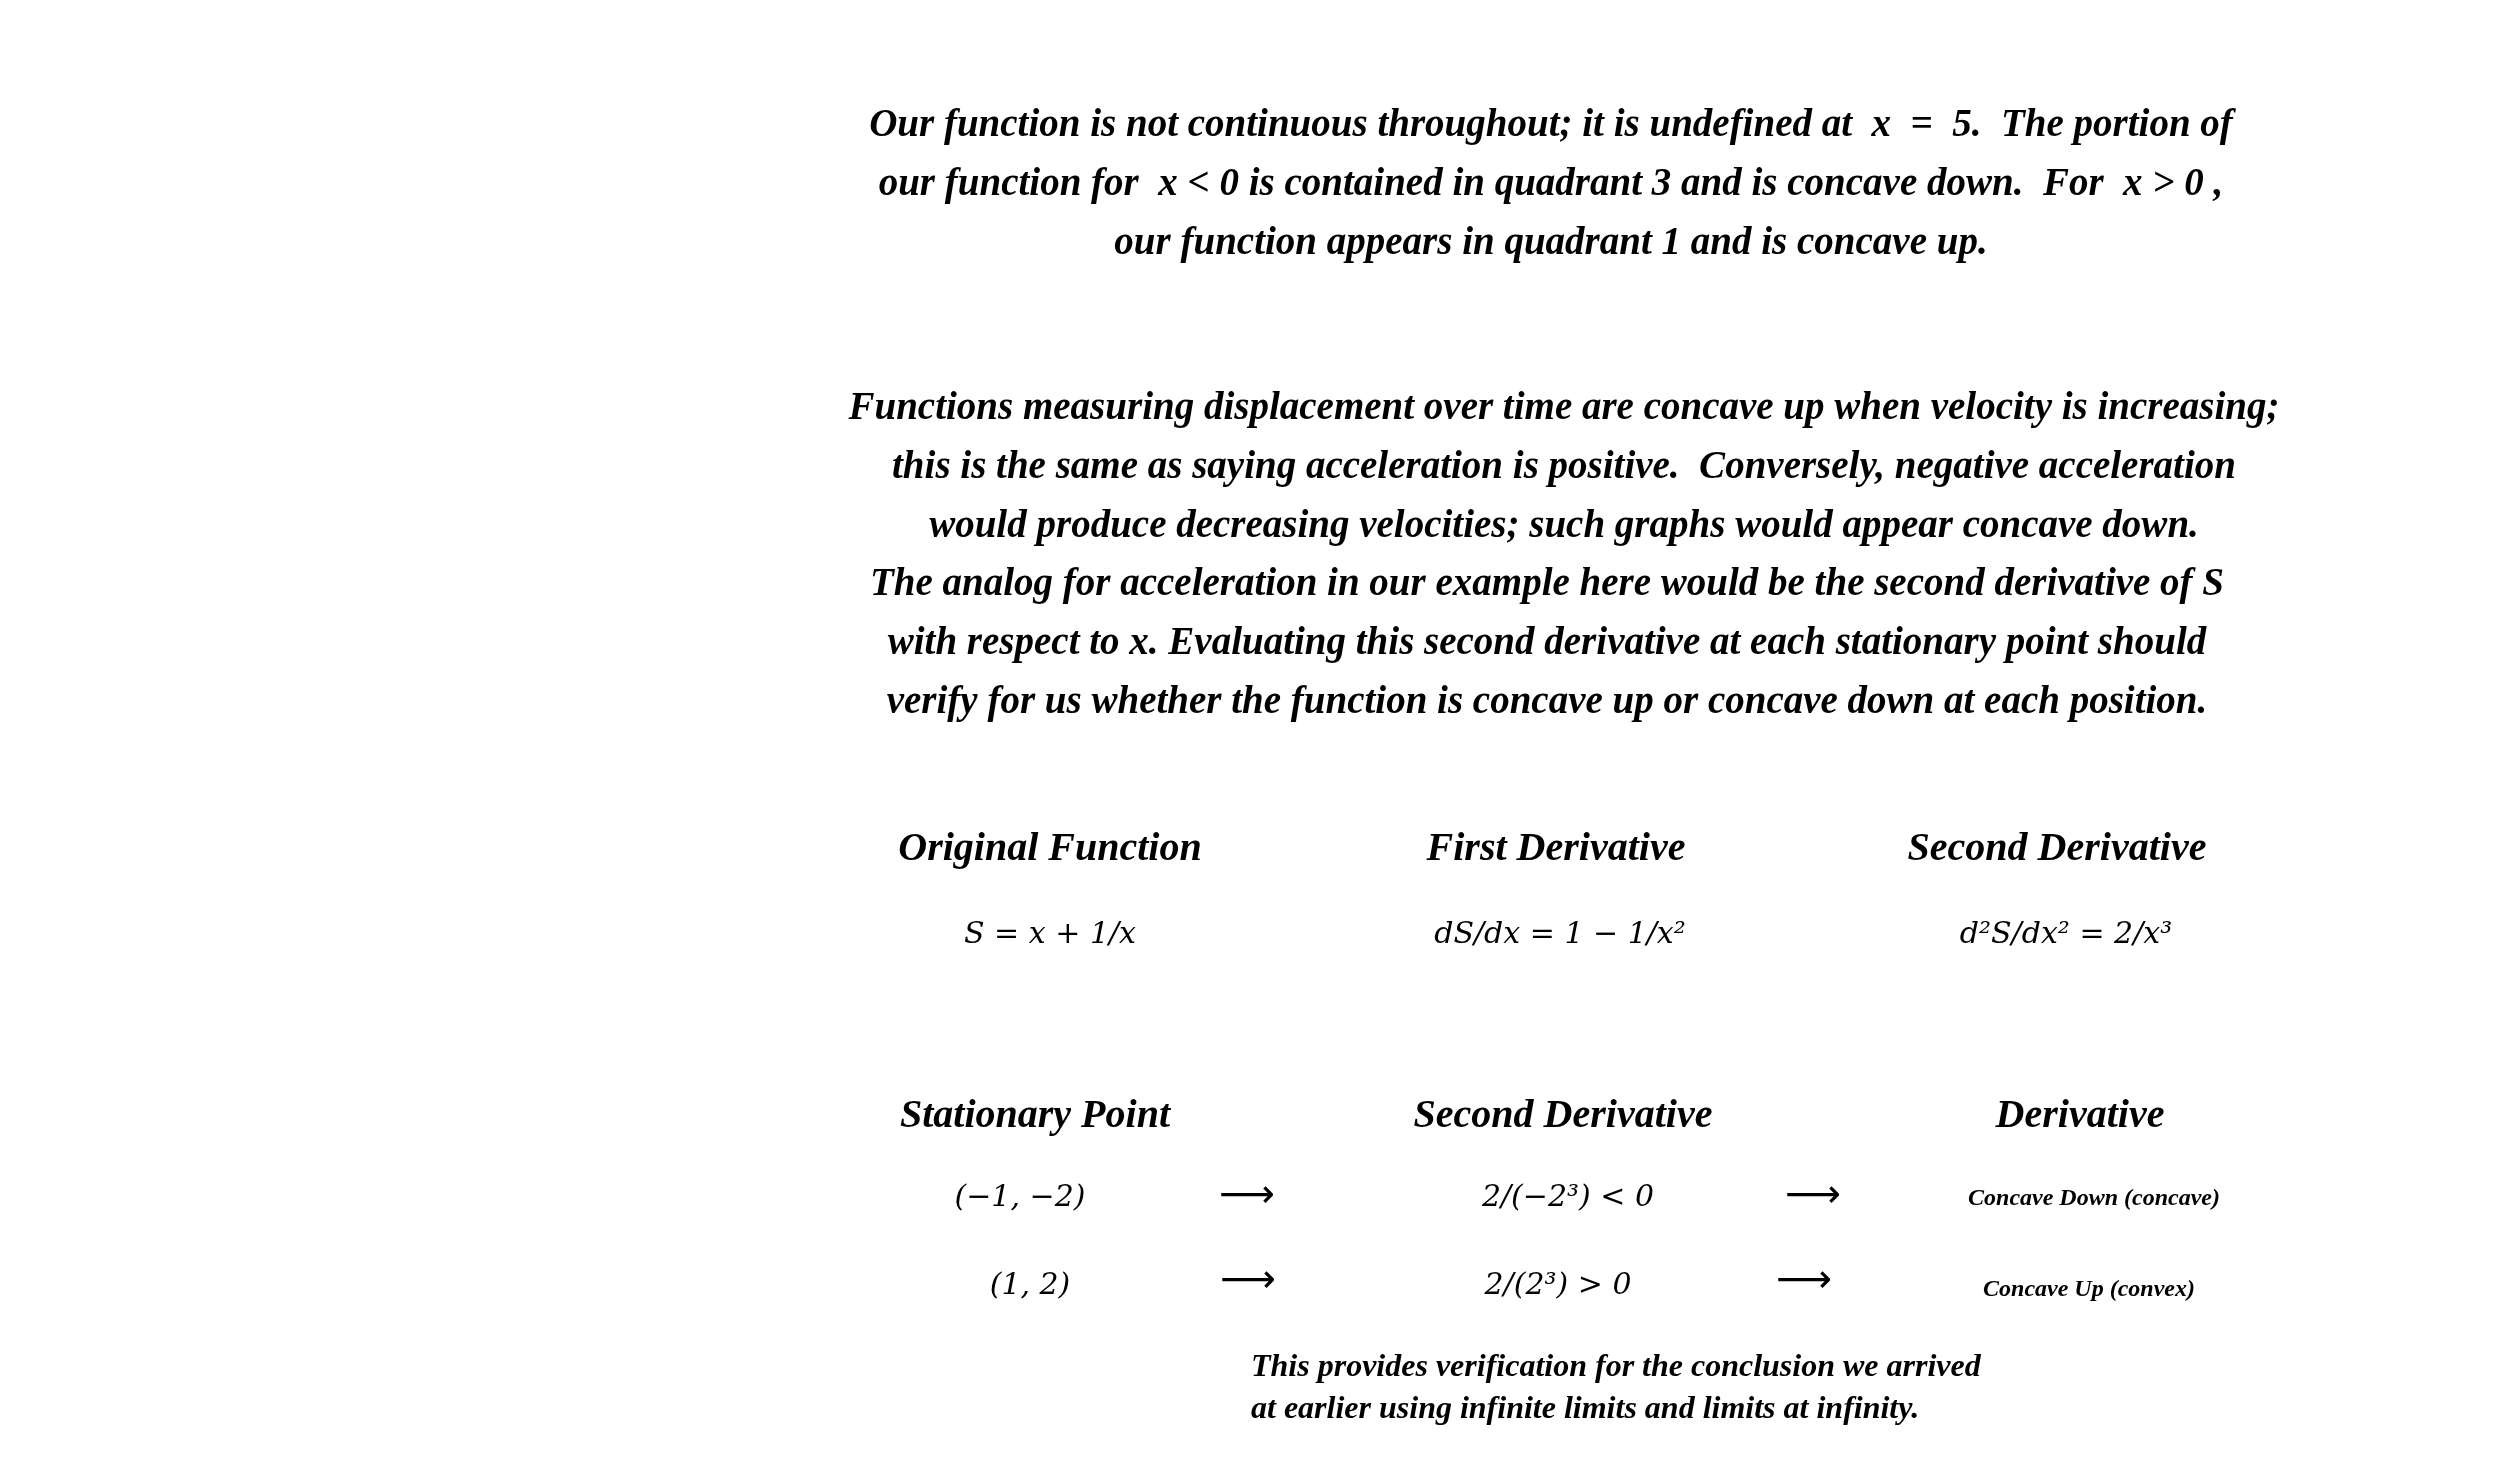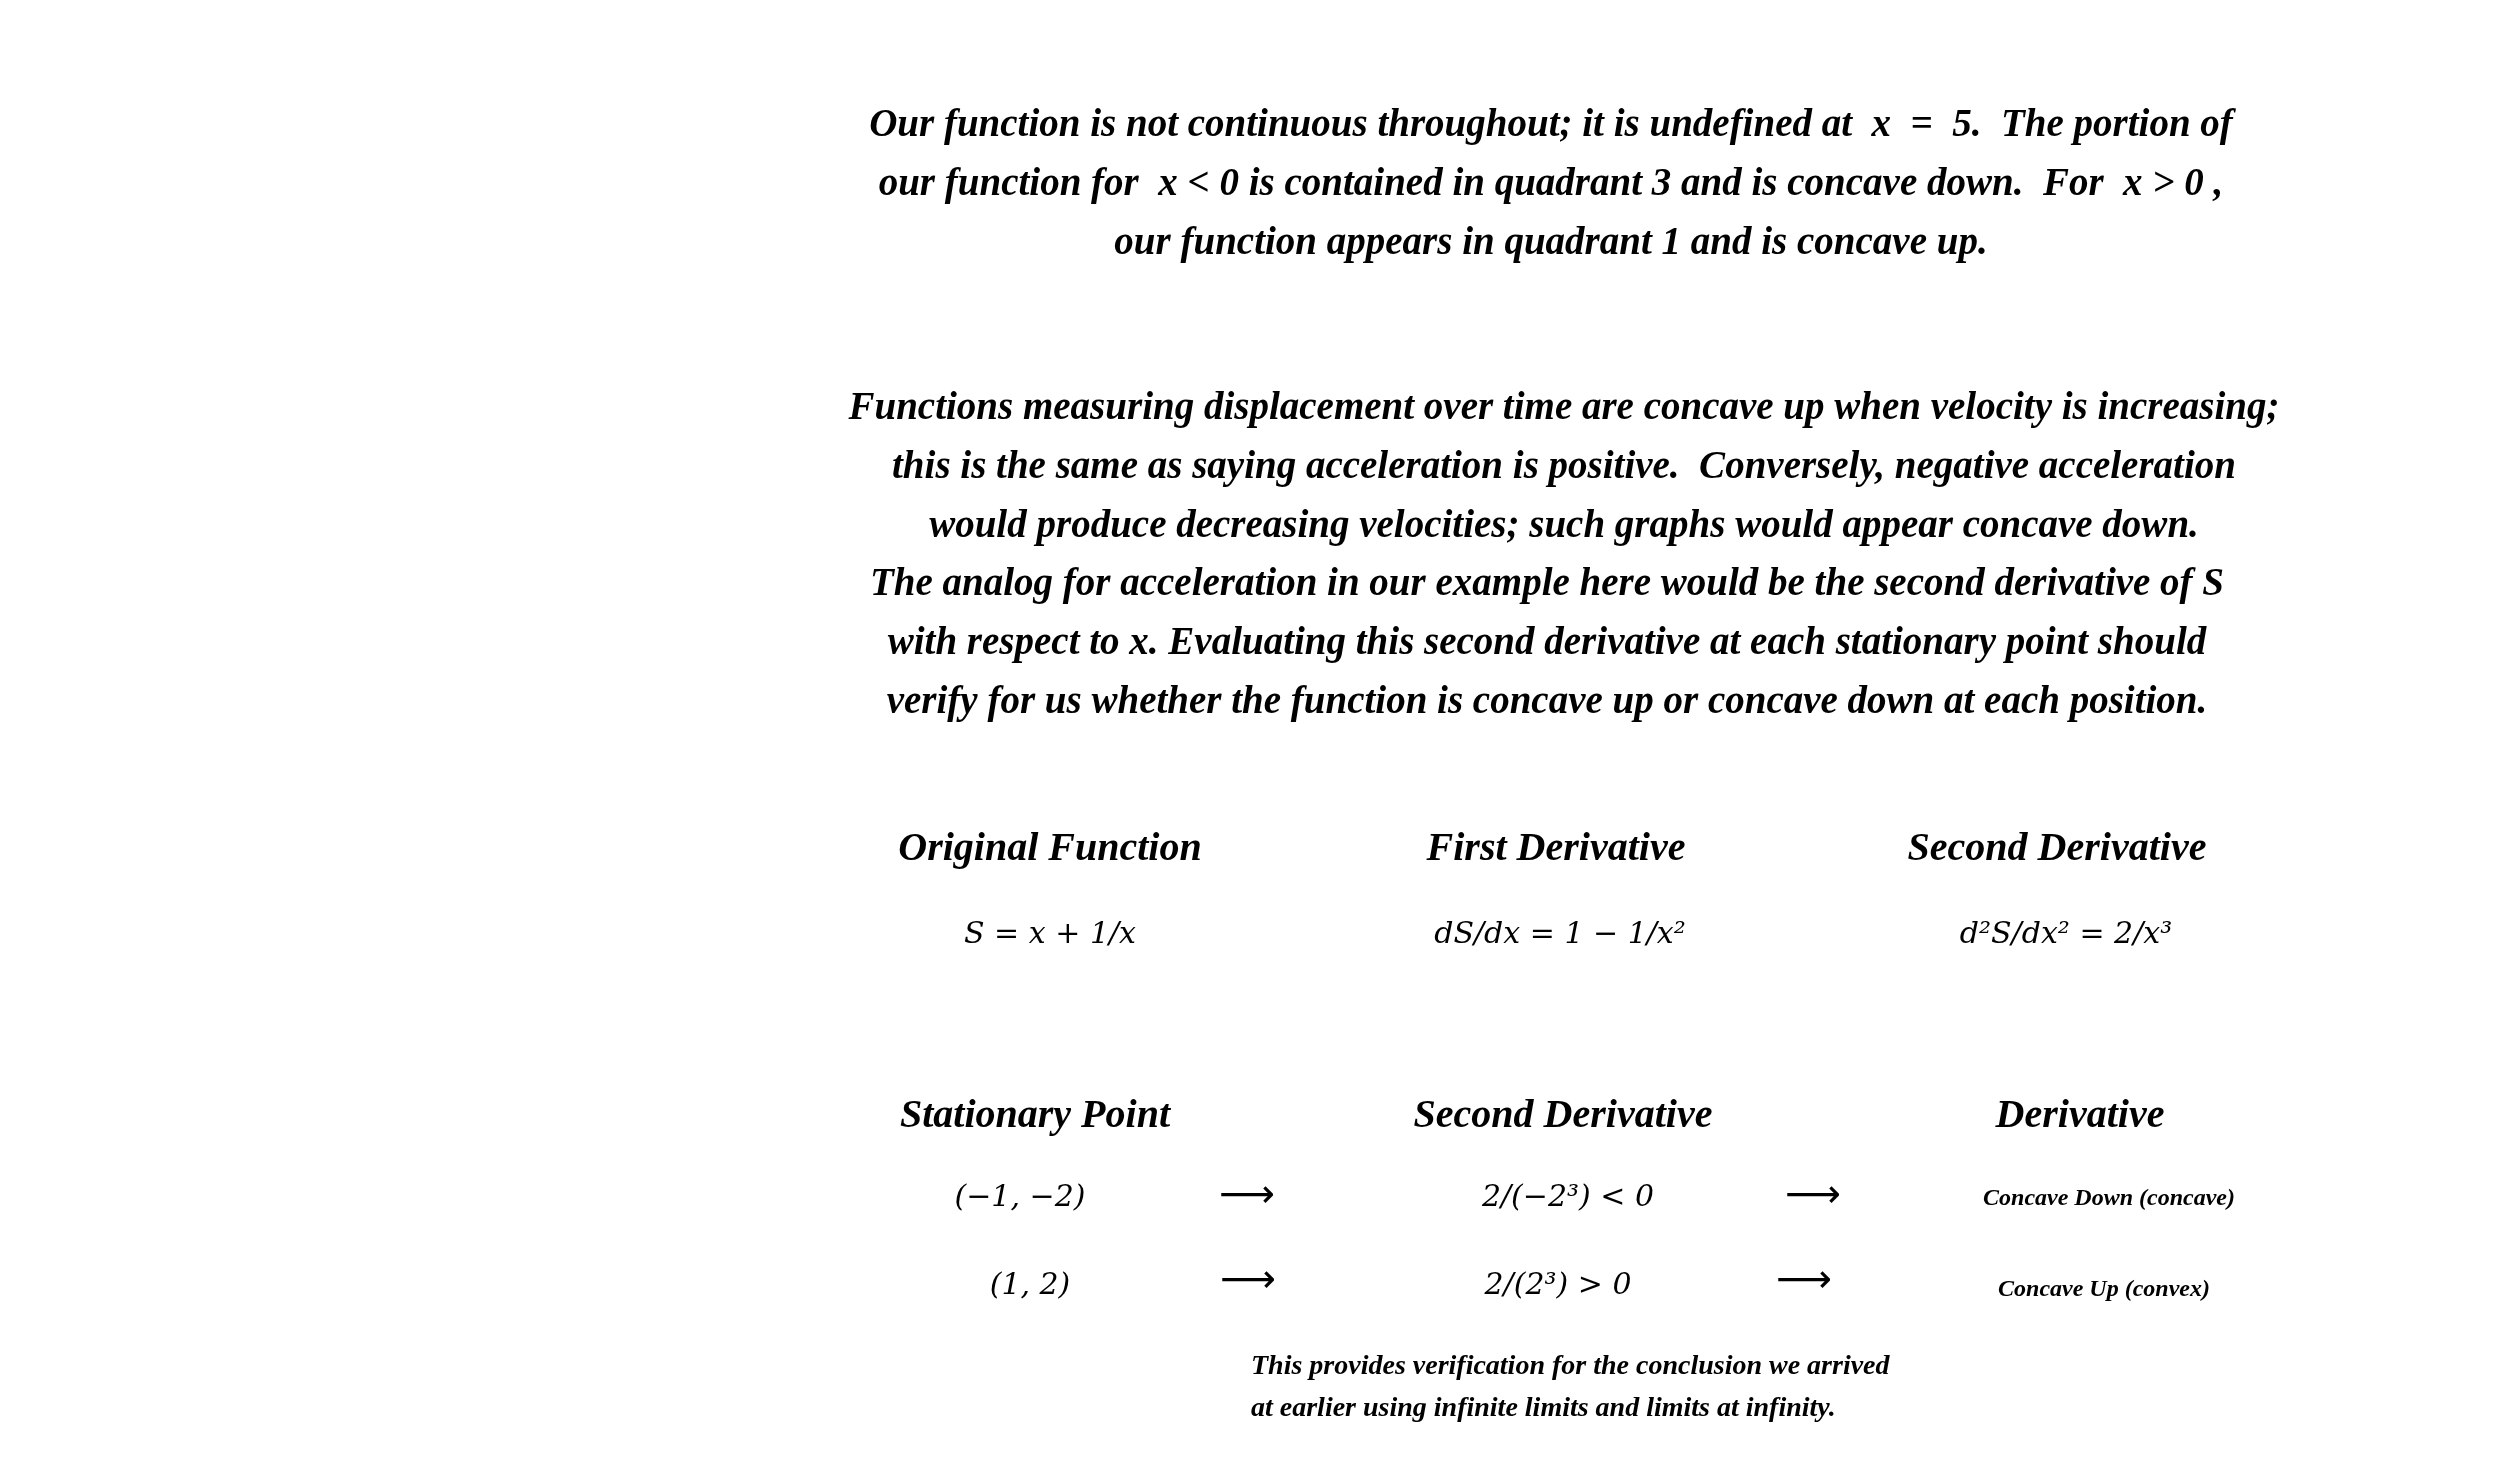--- a/index.html
+++ b/index.html
@@ -60,28 +60,27 @@
   }
   
   .orient {
     position: absolute;
     transform: translateX(-50%);
     font-weight: bold;
     font-style: italic;
     font-size: 24px;
     line-height: 1;
     white-space: pre;
-    margin-left: 15px;
   }
   
   .footnote {
     position: absolute;
     font-weight: bold;
     font-style: italic;
-    font-size: 28px;
+    font-size: 32px;
     line-height: 42px;
     text-align: left;
   }
   .footnote .line {
     white-space: pre;
   }
 </style>
 </head>
 <body>
 

